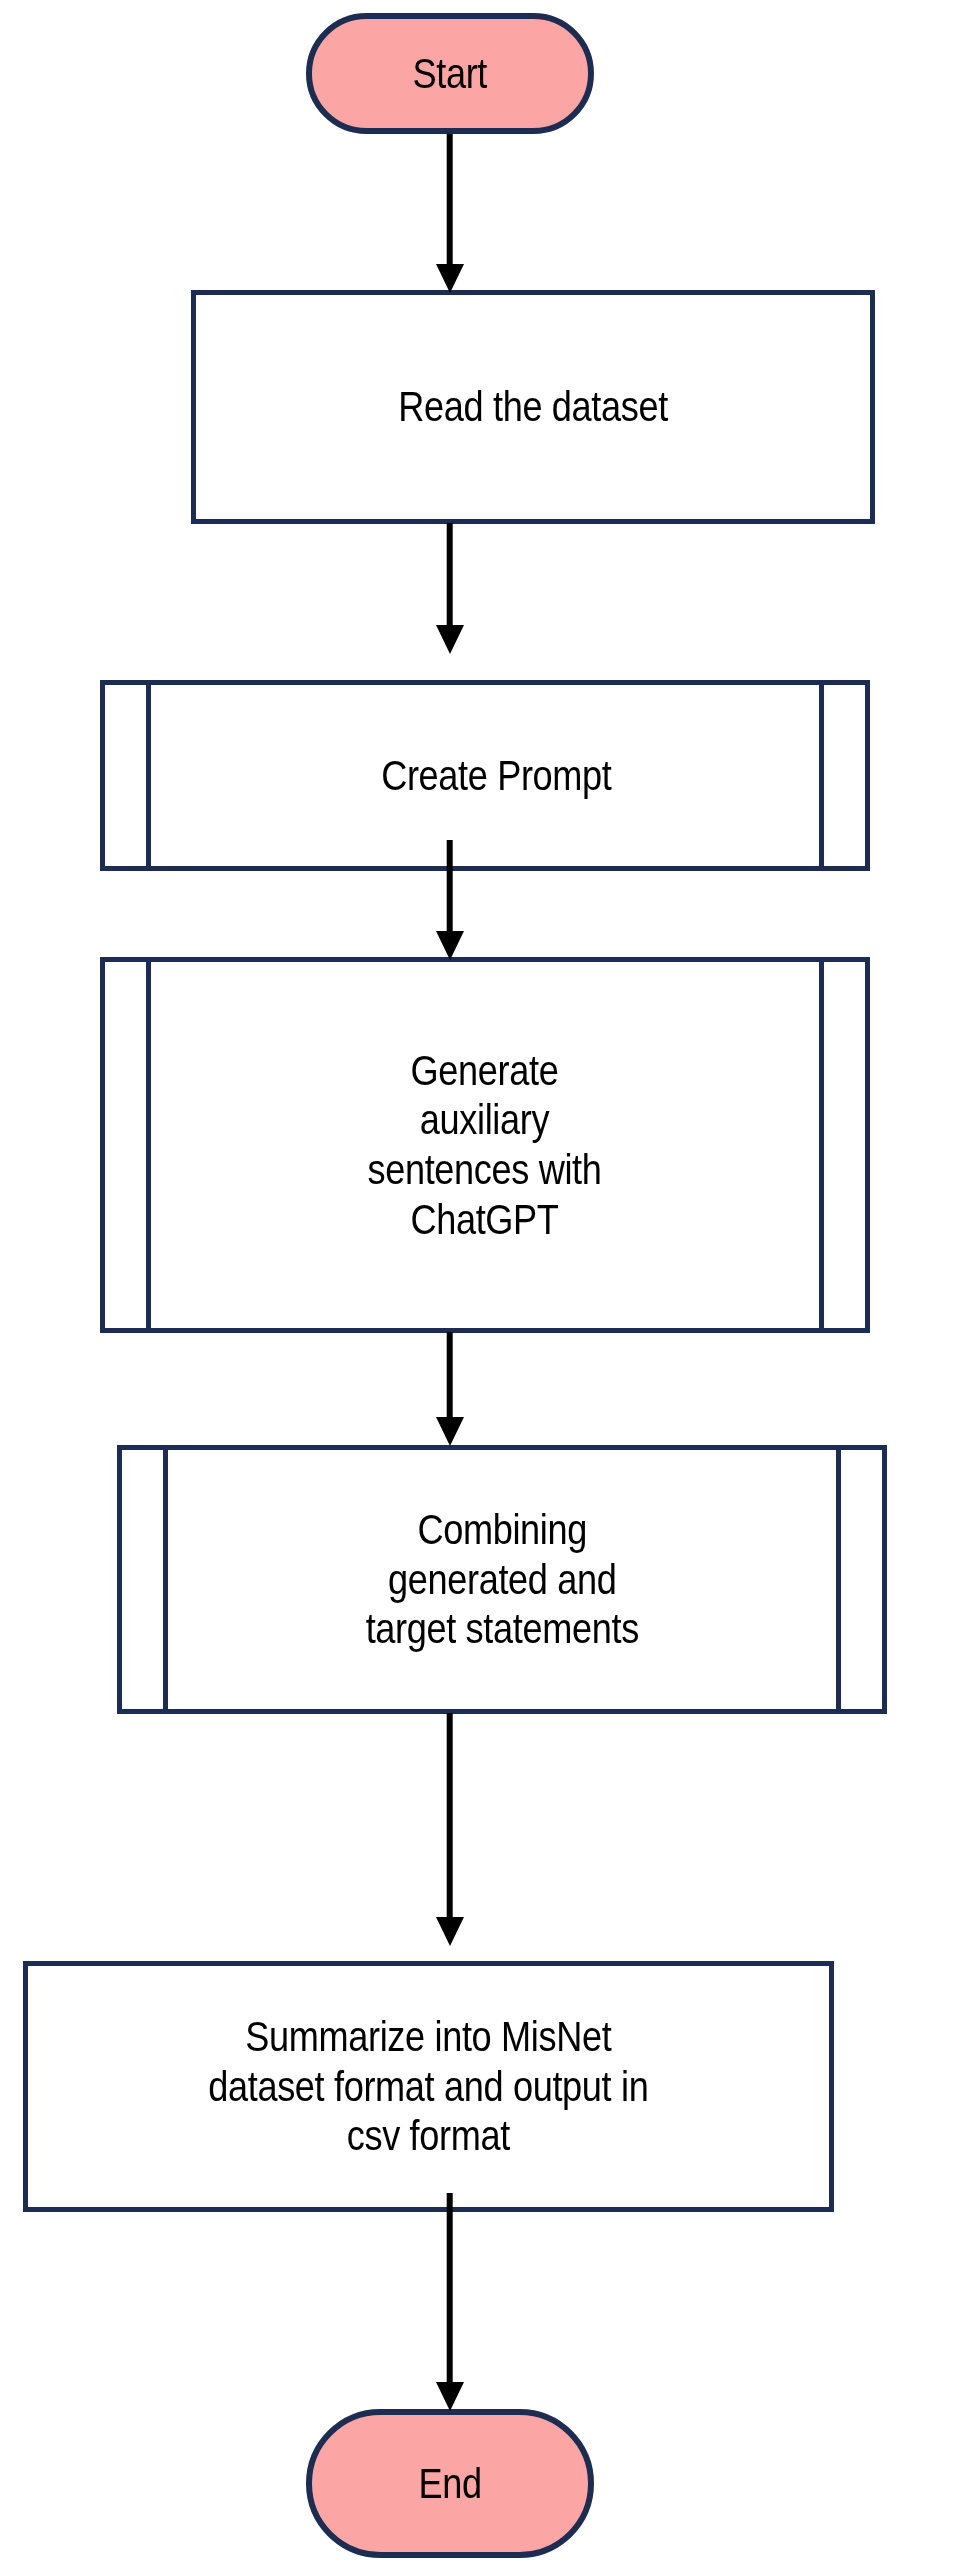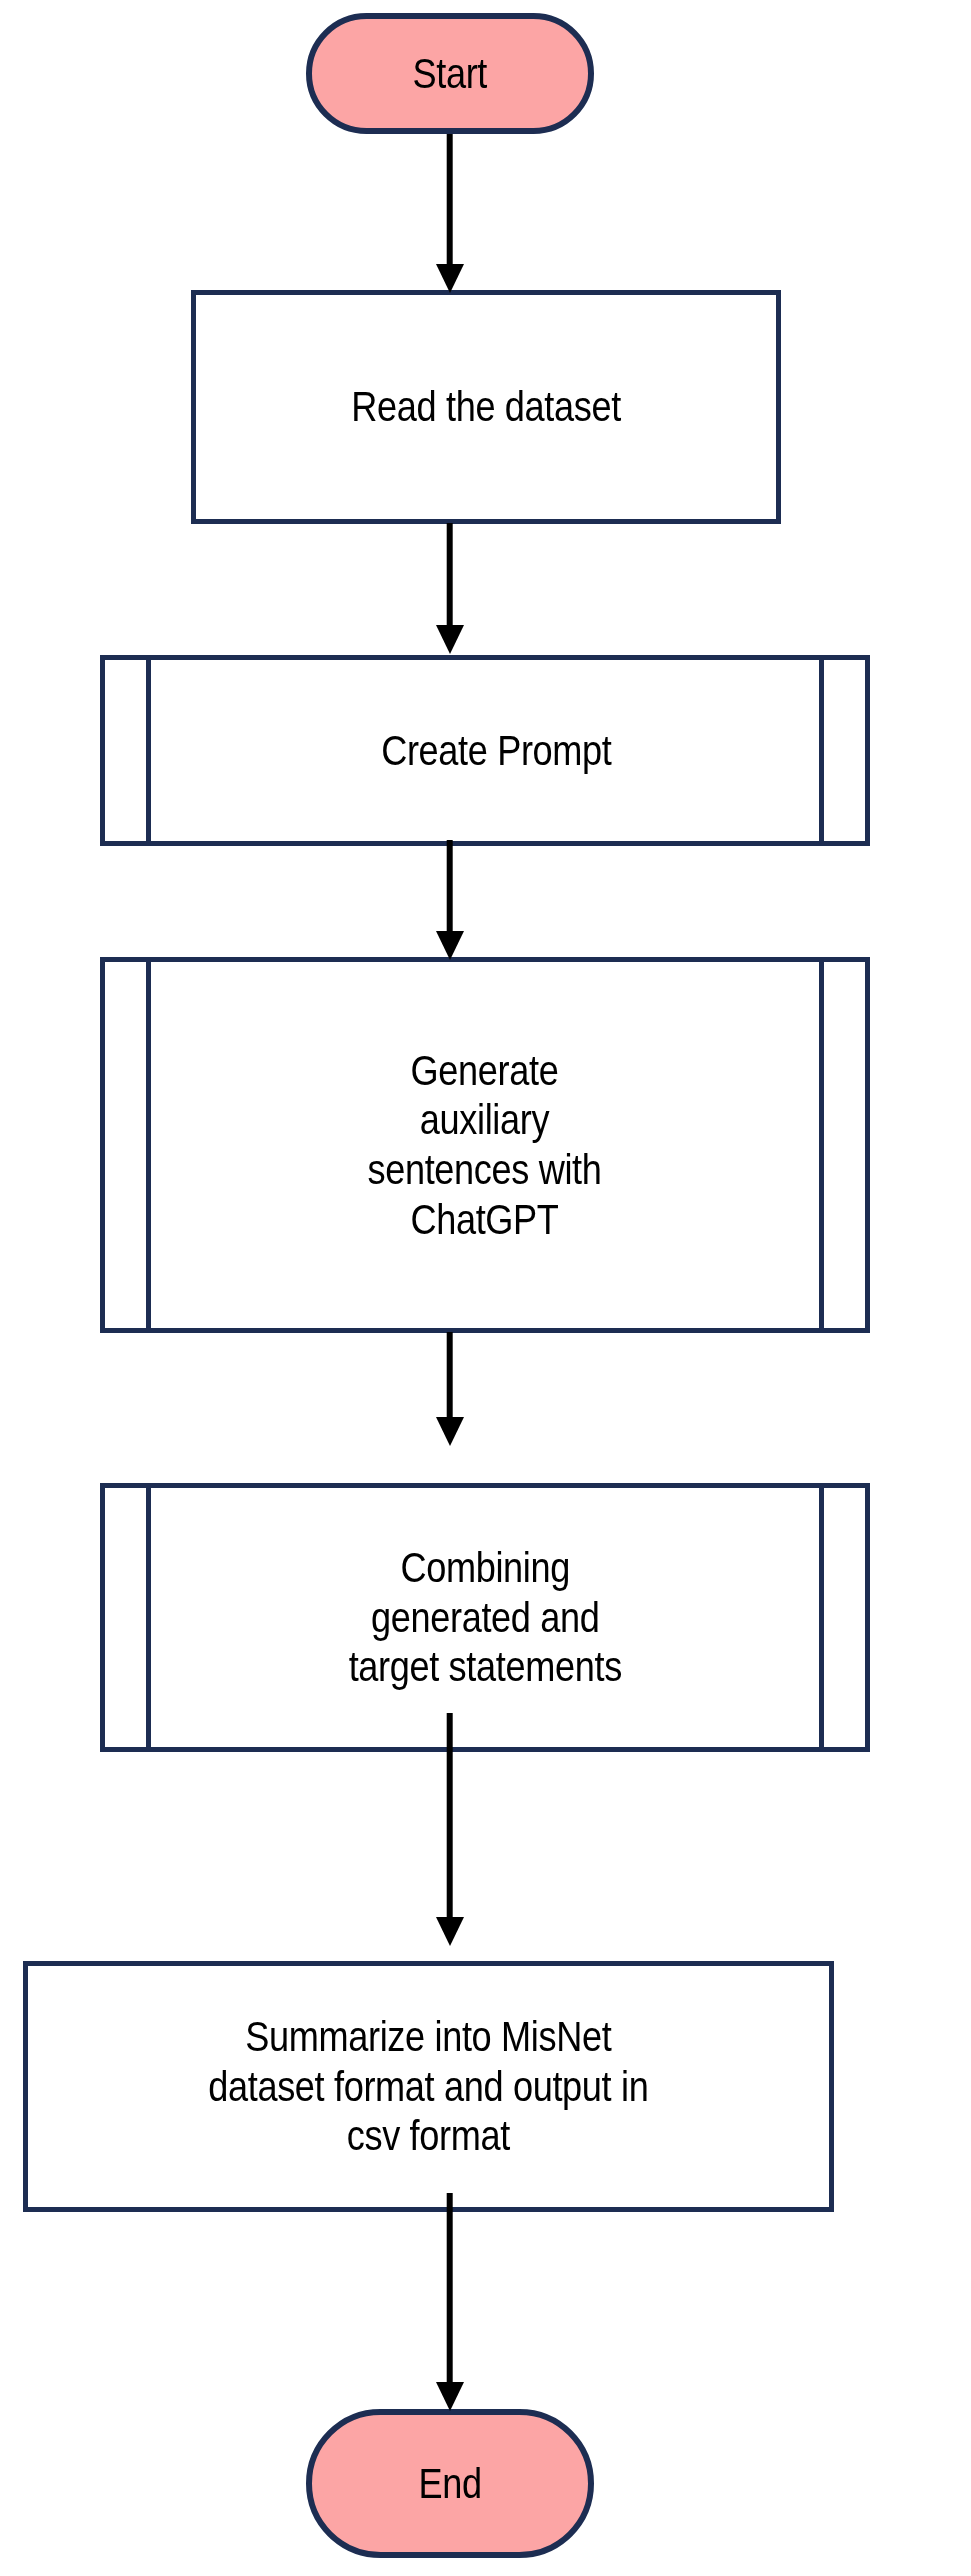--- a/index.html
+++ b/index.html
@@ -113,30 +113,30 @@
 
   <div class="terminator" style="left:306px; top:13px; width:288px; height:121px;">
     <div class="node-label">Start</div>
   </div>
 
   <div class="arrow" style="left: 413px; top: 134px; width: 73px; height: 159px;">
     <div class="shaft" style="height:131px;"></div>
     <div class="head"></div>
   </div>
 
-  <div class="process" style="left:191px; top:290px; width:590px; height:234px;">
+  <div class="process" style="left:191px; top:290px; width:684px; height:234px;">
     <div class="node-label">Read the dataset</div>
   </div>
 
   <div class="arrow" style="left: 413px; top: 523px; width: 73px; height: 131px;">
     <div class="shaft" style="height:103px;"></div>
     <div class="head"></div>
   </div>
 
-  <div class="predefined" style="left:100px; top:655px; width:770px; height:191px;padding-left:22px;">
+  <div class="predefined" style="left:100px; top:680px; width:770px; height:191px;padding-left:22px;">
     <span class="inner-bar left"></span>
     <span class="inner-bar right"></span>
     <div class="node-label">Create Prompt</div>
   </div>
 
   <div class="arrow" style="left: 413px; top: 840px; width: 73px; height: 120px;">
     <div class="shaft" style="height:92px;"></div>
     <div class="head"></div>
   </div>
 
@@ -147,21 +147,21 @@
 auxiliary
 sentences with
 ChatGPT</div>
   </div>
 
   <div class="arrow" style="left: 413px; top: 1332px; width: 73px; height: 114px;">
     <div class="shaft" style="height:87px;"></div>
     <div class="head"></div>
   </div>
 
-  <div class="predefined" style="left:100px; top:1445px; width:770px; height:269px;margin-top:38px;">
+  <div class="predefined" style="left:117px; top:1445px; width:770px; height:269px;">
     <span class="inner-bar left"></span>
     <span class="inner-bar right"></span>
     <div class="node-label">Combining
 generated and
 target statements</div>
   </div>
 
   <div class="arrow" style="left: 413px; top: 1713px; width: 73px; height: 233px;">
     <div class="shaft" style="height:205px;"></div>
     <div class="head"></div>

